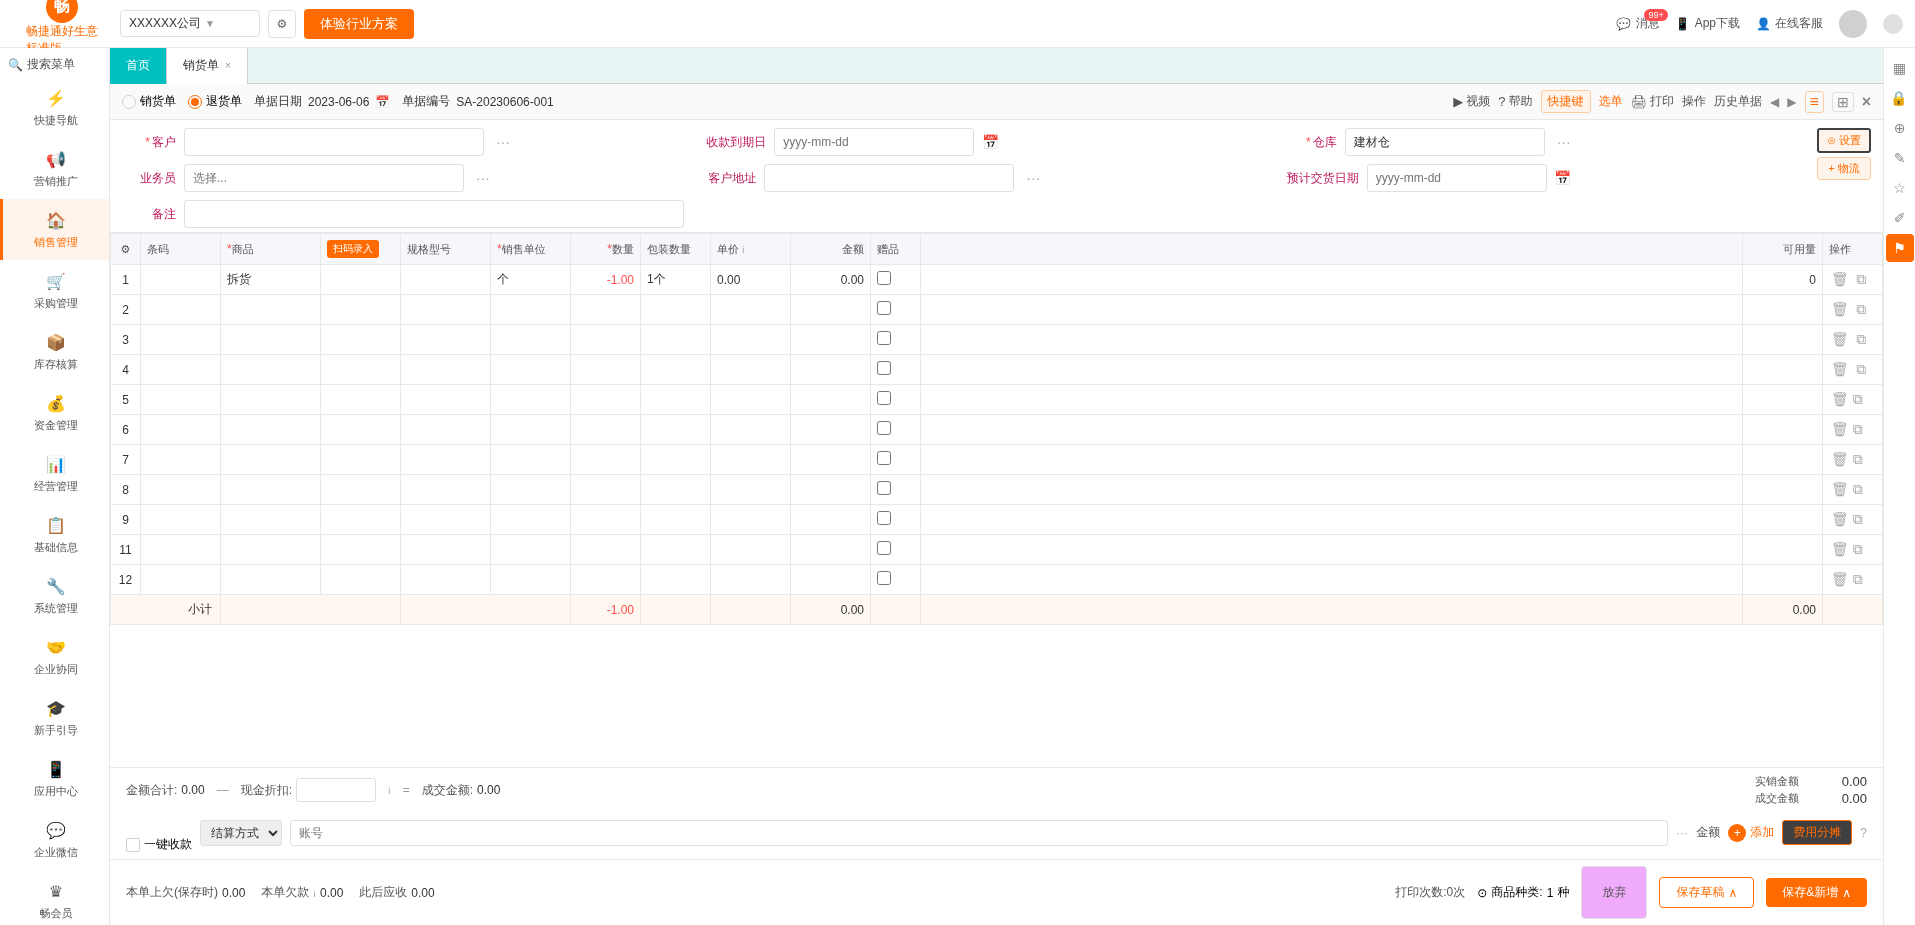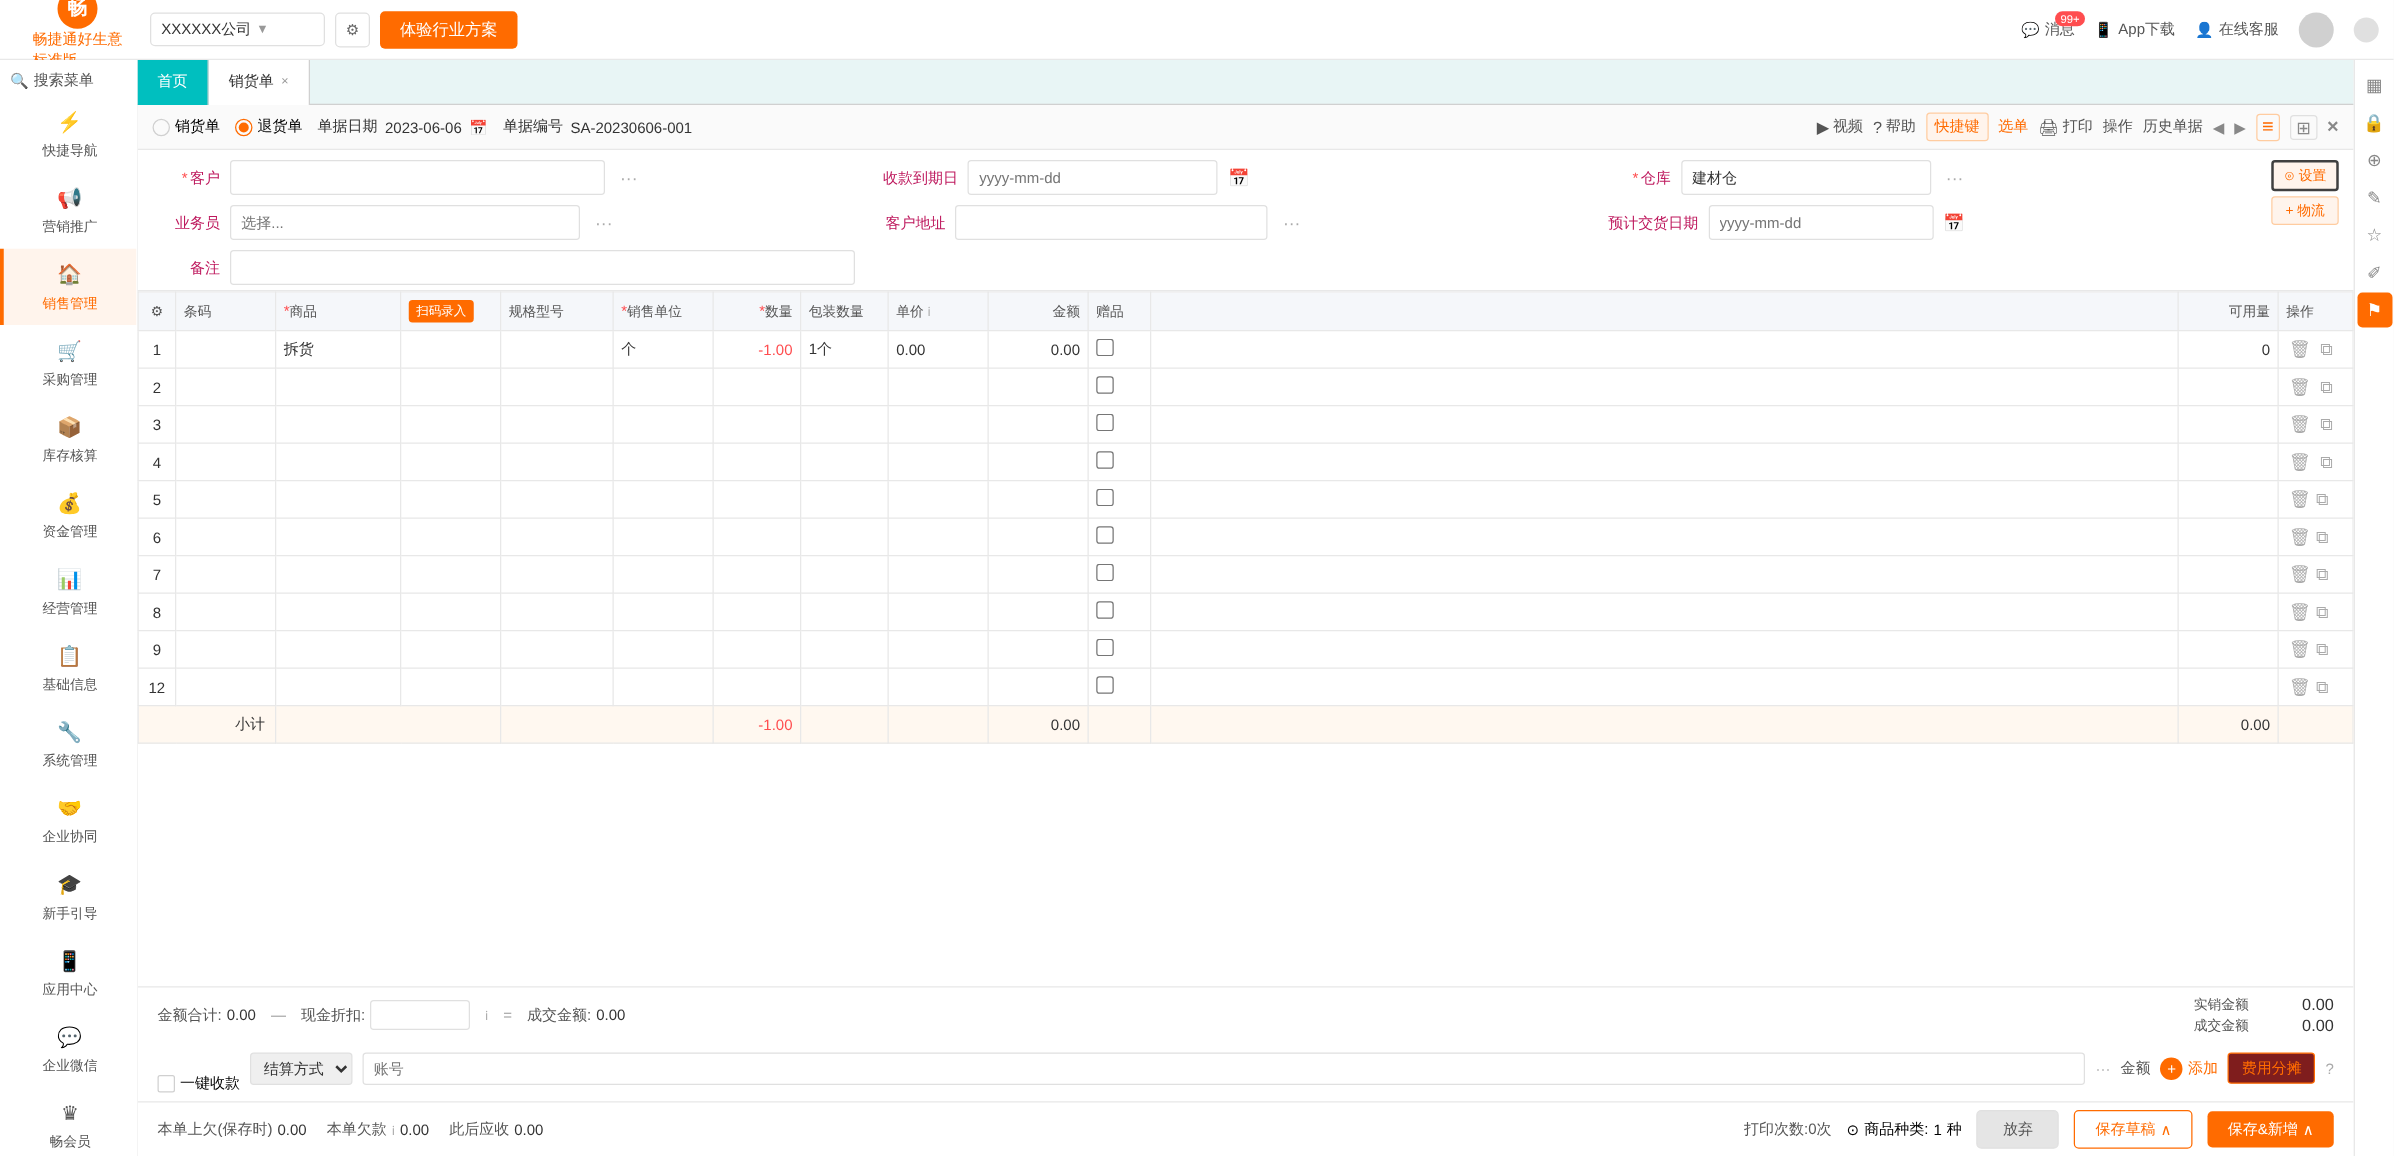--- a/index.html
+++ b/index.html
@@ -369,21 +369,21 @@
       color: white;
       border: none;
       border-radius: 50%;
       width: 18px; height: 18px;
       cursor: pointer; font-size: 12px;
       display: flex; align-items: center; justify-content: center;
     }
     .expense-btn {
       border: 1px solid #ff6b00;
       color: #ff6b00;
-      background: #7f1d1d;
+      background: #404040;
       border-radius: 3px;
       padding: 3px 10px;
       cursor: pointer;
     }
 
     
     .footer-bar {
       background: #fff;
       border-top: 1px solid #e8e8e8;
       padding: 6px 16px;
@@ -395,24 +395,24 @@
     .footer-stat-value { color: #333; }
     .footer-right {
       margin-left: auto;
       display: flex;
       align-items: center;
       gap: 12px;
     }
     .product-type { display: flex; align-items: center; gap: 4px; cursor: pointer; }
     .abandon-btn {
       border: 1px solid #e0e0e0;
-      background: #e5e5e5;
+      background: #f0abfc;
       color: #555;
       border-radius: 4px;
-      padding: 6px 20px;
+      padding: 17px 20px;
       cursor: pointer;
     }
     .save-draft-btn {
       border: 1px solid #ff6b00;
       background: #fff;
       color: #ff6b00;
       border-radius: 4px;
       padding: 6px 16px;
       cursor: pointer;
       display: flex; align-items: center; gap: 4px;
@@ -876,20 +876,36 @@
                 <td></td>
                 <td></td>
                 <td></td>
                 <td></td>
               <td><input type="checkbox" style="width: 14px; height: 14px;"></td>
                 <td></td>
                 <td></td>
               <td><span class="tbl-action">🗑</span><span class="tbl-action">⧉</span></td>
             </tr>
             <tr>
+              <td class="col-num">11</td>
+                <td></td>
+                <td></td>
+                <td></td>
+                <td></td>
+                <td></td>
+                <td></td>
+                <td></td>
+                <td></td>
+                <td></td>
+              <td><input type="checkbox" style="width: 14px; height: 14px;"></td>
+                <td></td>
+                <td></td>
+              <td><span class="tbl-action">🗑</span><span class="tbl-action">⧉</span></td>
+            </tr>
+            <tr>
               <td class="col-num">12</td>
                 <td></td>
                 <td></td>
                 <td></td>
                 <td></td>
                 <td></td>
                 <td></td>
                 <td></td>
                 <td></td>
                 <td></td>

